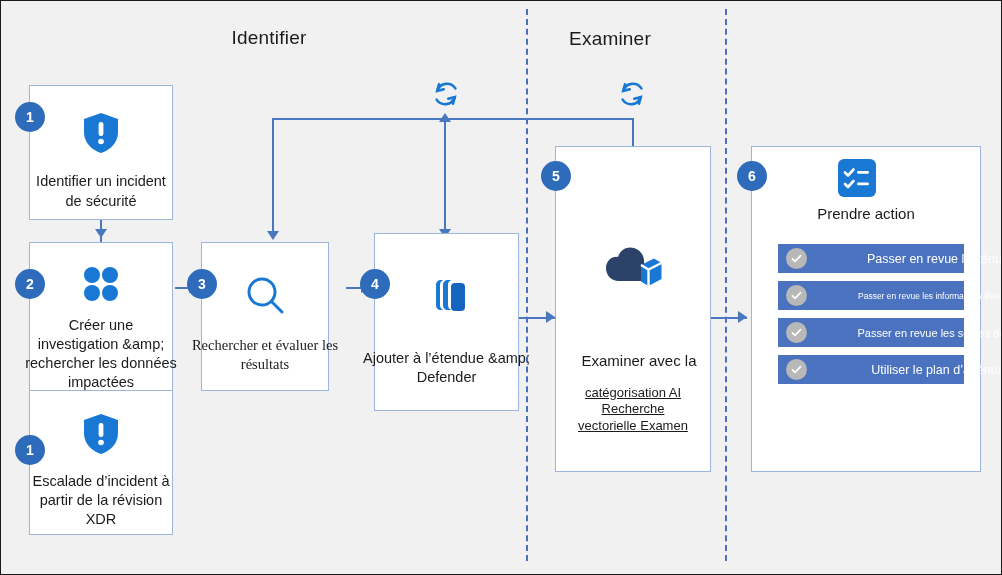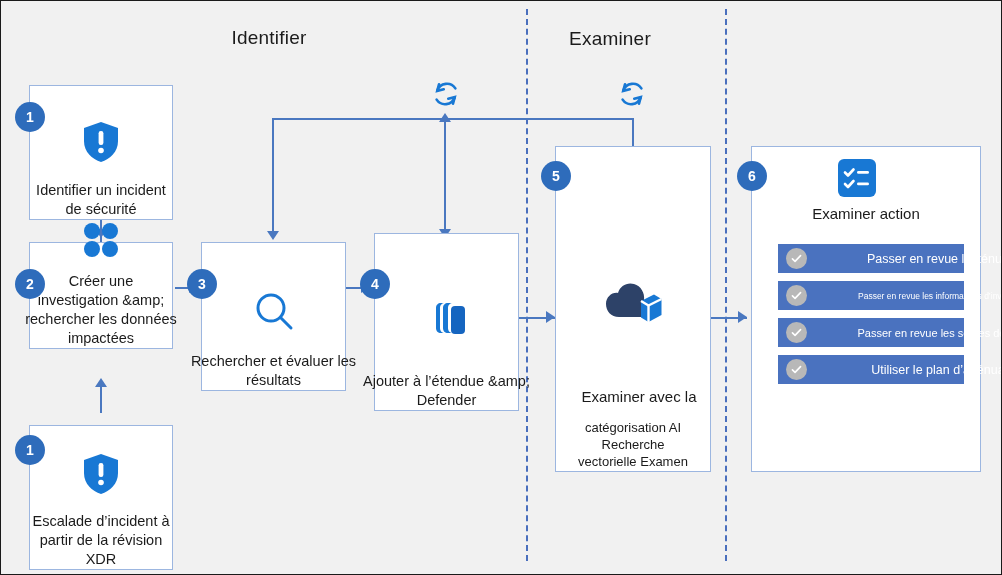--- a/index.html
+++ b/index.html
@@ -43,21 +43,21 @@
     background:#ffffff;
     border:1px solid #9cb6e0;
     box-sizing:border-box;
   }
   .pbox-inner{
     position:absolute;
     left:-16px;right:-16px;top:0;bottom:0;
     display:flex;
     flex-direction:column;
     align-items:center;
-    justify-content:flex-end;
+    justify-content:center;
     text-align:center;
     pointer-events:none;
   }
   .pbox-label{
     font-size:14.5px;
     line-height:1.32;
     color:#1b1b1b;
     white-space:pre-line;
     pointer-events:auto;
   }
@@ -202,59 +202,59 @@
         </svg>
       </span>
       <div class="pbox-label" style="margin-top:14px;">Identifier un incident
 de sécurité</div>
     </div>
   </div>
   <div class="badge" style="left:14px;top:101px;">
     <span>1</span>
   </div>
 
-  <div class="pbox" style="left:28px;top:241px;width:144px;height:107px;">
+  <div class="pbox" style="left:28px;top:241px;width:144px;height:157px;">
     <div class="pbox-inner">
       <span class="icon-wrap" style="margin-top:16px;">
         <svg width="38" height="38" viewBox="0 0 38 38">
           <circle cx="10" cy="10" r="8" fill="#1878d4"></circle>
           <circle cx="28" cy="10" r="8" fill="#1878d4"></circle>
           <circle cx="10" cy="28" r="8" fill="#1878d4"></circle>
           <circle cx="28" cy="28" r="8" fill="#1878d4"></circle>
         </svg>
       </span>
       <div class="pbox-label" style="margin-top:9px;">Créer une
 investigation &amp;amp;
 rechercher les données
 impactées</div>
     </div>
   </div>
   <div class="badge" style="left:14px;top:268px;">
     <span>2</span>
   </div>
 
-  <div class="pbox" style="left:28px;top:424px;width:144px;height:145px;">
+  <div class="pbox" style="left:28px;top:389px;width:144px;height:145px;">
     <div class="pbox-inner">
       <span class="icon-wrap" style="margin-top:17px;">
         <svg width="40" height="42" viewBox="0 0 40 42">
           <path d="M20 1 L37 7 V20 C37 31 29 38 20 41 C11 38 3 31 3 20 V7 Z" fill="#1878d4"></path>
           <rect x="17.6" y="10" width="4.8" height="14" rx="2.2" fill="#ffffff"></rect>
           <circle cx="20" cy="29.5" r="2.8" fill="#ffffff"></circle>
         </svg>
       </span>
       <div class="pbox-label" style="margin-top:13px;font-weight:normal;">Escalade d’incident à
 partir de la révision
 XDR</div>
     </div>
   </div>
   <div class="badge" style="left:14px;top:434px;">
     <span>1</span>
   </div>
 
-  <div class="pbox" style="left:200px;top:241px;width:145px;height:149px;">
+  <div class="pbox" style="left:200px;top:241px;width:128px;height:149px;font-family:Liberation Serif, serif;">
     <div class="pbox-inner">
       <span class="icon-wrap" style="margin-top:15px;">
         <svg width="44" height="44" viewBox="0 0 44 44" fill="none" stroke="#1878d4" stroke-width="3">
           <circle cx="19" cy="18" r="13"></circle>
           <path d="M28.5 27.5 L39 38" stroke-linecap="round"></path>
         </svg>
       </span>
       <div class="pbox-label" style="margin-top:14px;">Rechercher et évaluer les
 résultats</div>
     </div>
@@ -284,41 +284,41 @@
     <div class="pbox-inner">
       <span class="icon-wrap" style="margin-top:60px;">
         <svg width="58" height="52" viewBox="0 0 58 52">
           <path d="M15 38 C7 38 2 32 2 25 C2 18 8 13 14 14 C16 7 23 3 30 5 C37 7 41 14 40 21 C45 21 49 25 49 30 C49 35 45 38 40 38 Z" fill="#2d4268"></path>
           <path d="M37 22 L50 15.5 L57.5 20 L57.5 36 L44.5 43 L37 38.5 Z" fill="#1878d4"></path>
           <path d="M37 22 L44.5 26.5 L57.5 20" fill="none" stroke="#ffffff" stroke-width="2.4" stroke-linejoin="round"></path>
           <path d="M44.5 26.5 L44.5 43" fill="none" stroke="#ffffff" stroke-width="2.4"></path>
         </svg>
       </span>
       <div class="pbox-label" style="margin-top:52px;font-size:15px;margin-left:12px;">Examiner avec la</div>
-      <div class="pbox-label" style="margin-top:14px;font-size:13px;line-height:1.3;">catégorisation AI
+      <div class="pbox-label" style="margin-top:14px;font-size:13px;line-height:1.3;text-decoration:underline;">catégorisation AI
 Recherche
 vectorielle Examen</div>
     </div>
   </div>
   <div class="badge" style="left:540px;top:160px;">
     <span>5</span>
   </div>
 
   <div class="pbox" style="left:750px;top:145px;width:230px;height:326px;">
   </div>
   <span class="icon-wrap" style="position:absolute;left:837px;top:158px;z-index:3;">
     <svg width="38" height="38" viewBox="0 0 38 38">
       <rect x="0" y="0" width="38" height="38" rx="6" fill="#1878d4"></rect>
       <path d="M7 13.5 L10 16.5 L15.5 10.5" fill="none" stroke="#ffffff" stroke-width="2.6" stroke-linecap="round" stroke-linejoin="round"></path>
       <path d="M7 25 L10 28 L15.5 22" fill="none" stroke="#ffffff" stroke-width="2.6" stroke-linecap="round" stroke-linejoin="round"></path>
       <rect x="19" y="12" width="12" height="2.8" rx="1.4" fill="#ffffff"></rect>
       <rect x="19" y="23.5" width="12" height="2.8" rx="1.4" fill="#ffffff"></rect>
     </svg>
   </span>
-  <div style="position:absolute;left:750px;top:204px;width:230px;text-align:center;font-size:15px;color:#1b1b1b;z-index:3;">Examiner action</div>
+  <div style="position:absolute;left:750px;top:204px;width:230px;text-align:center;font-size:15px;color:#1b1b1b;z-index:3;">Prendre action</div>
   <div class="badge" style="left:736px;top:160px;">
     <span>6</span>
   </div>
 
   <div class="action-list" style="left:777px;top:243px;width:186px;">
     <div class="action-item">
       <span class="action-check">
         <svg width="13" height="13" viewBox="0 0 16 16" fill="none" stroke="#ffffff" stroke-width="2" stroke-linecap="round" stroke-linejoin="round">
             <path d="M3 8.5 L6.2 11.5 L13 4.5"></path>
           </svg>

